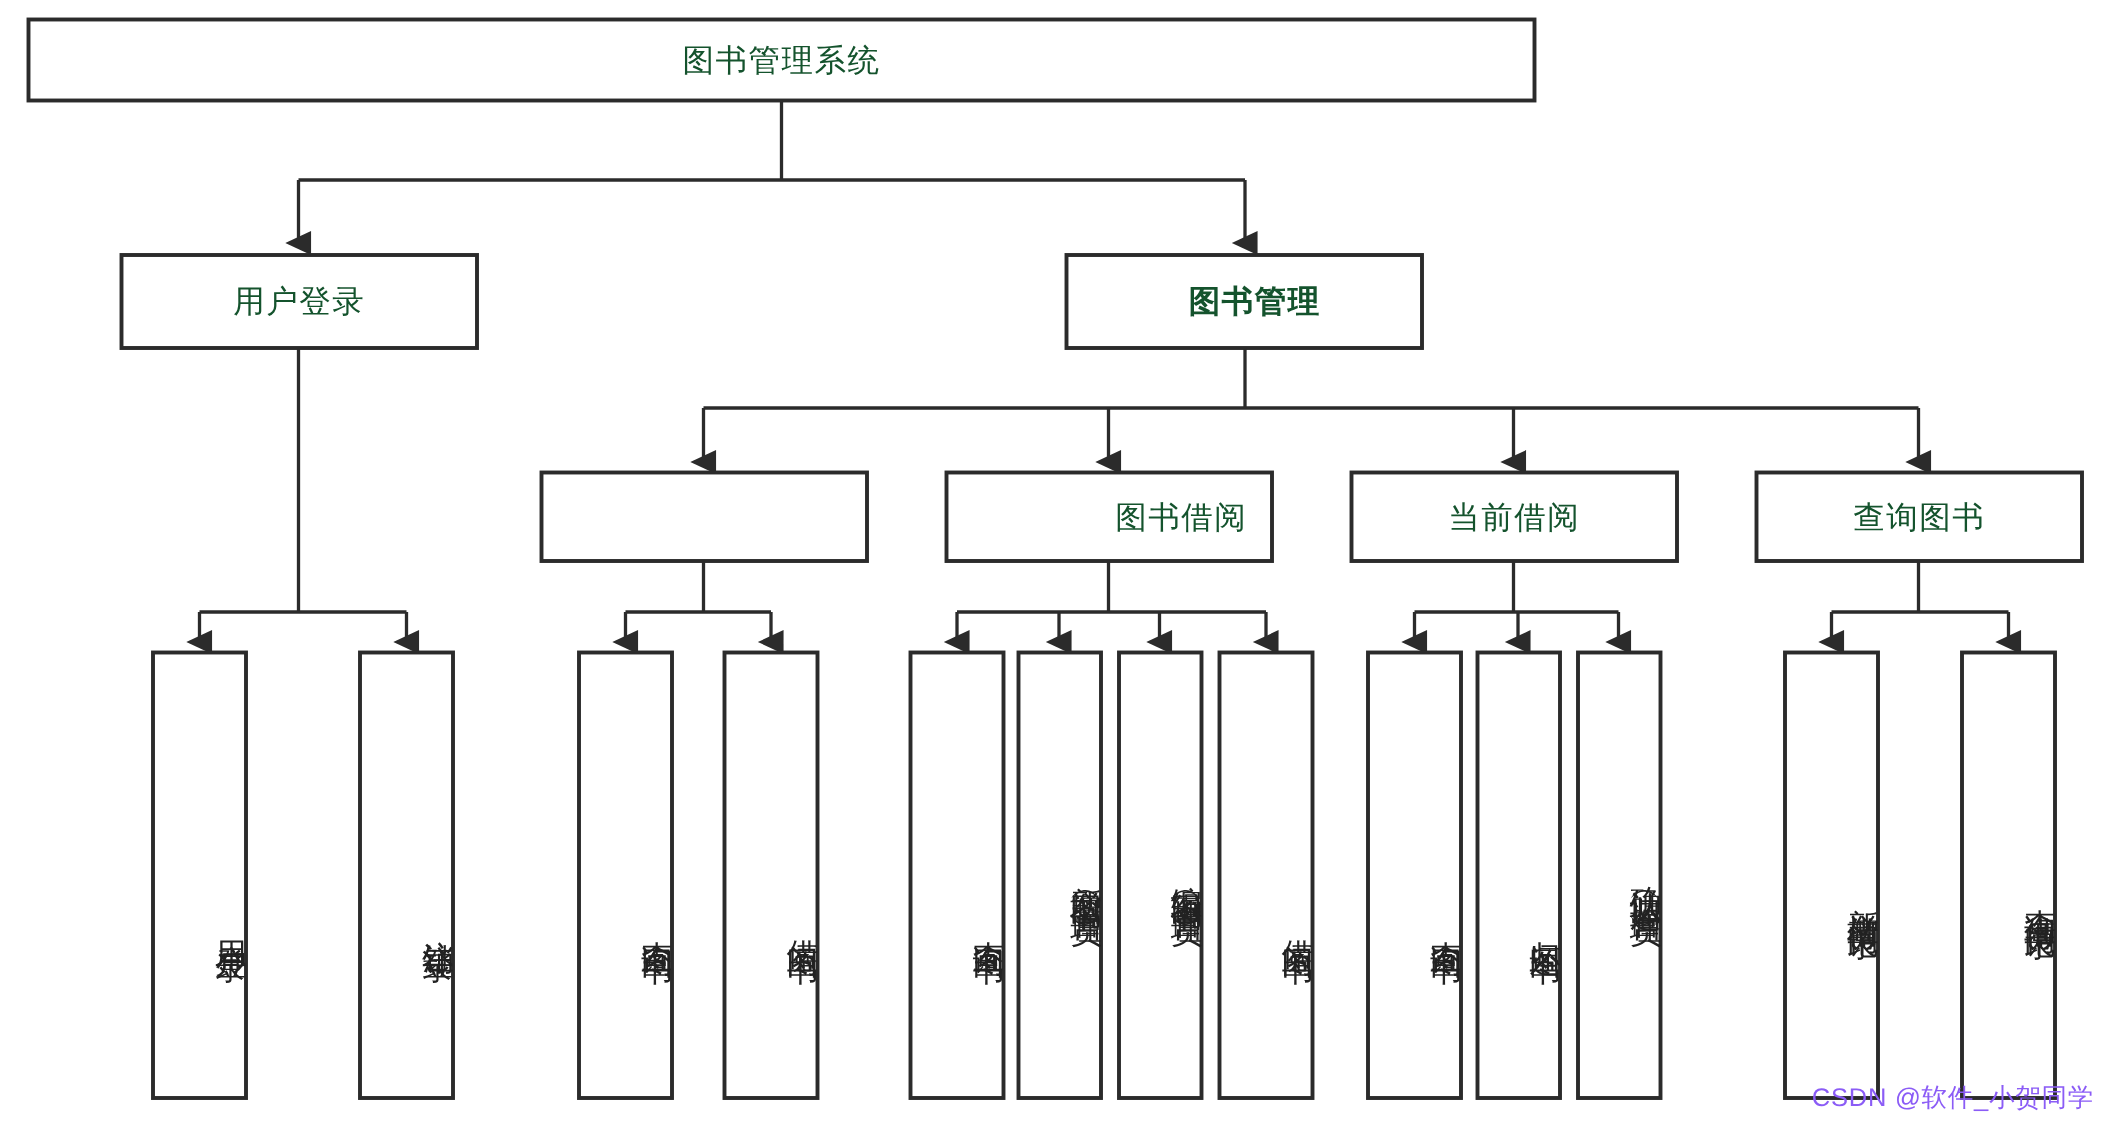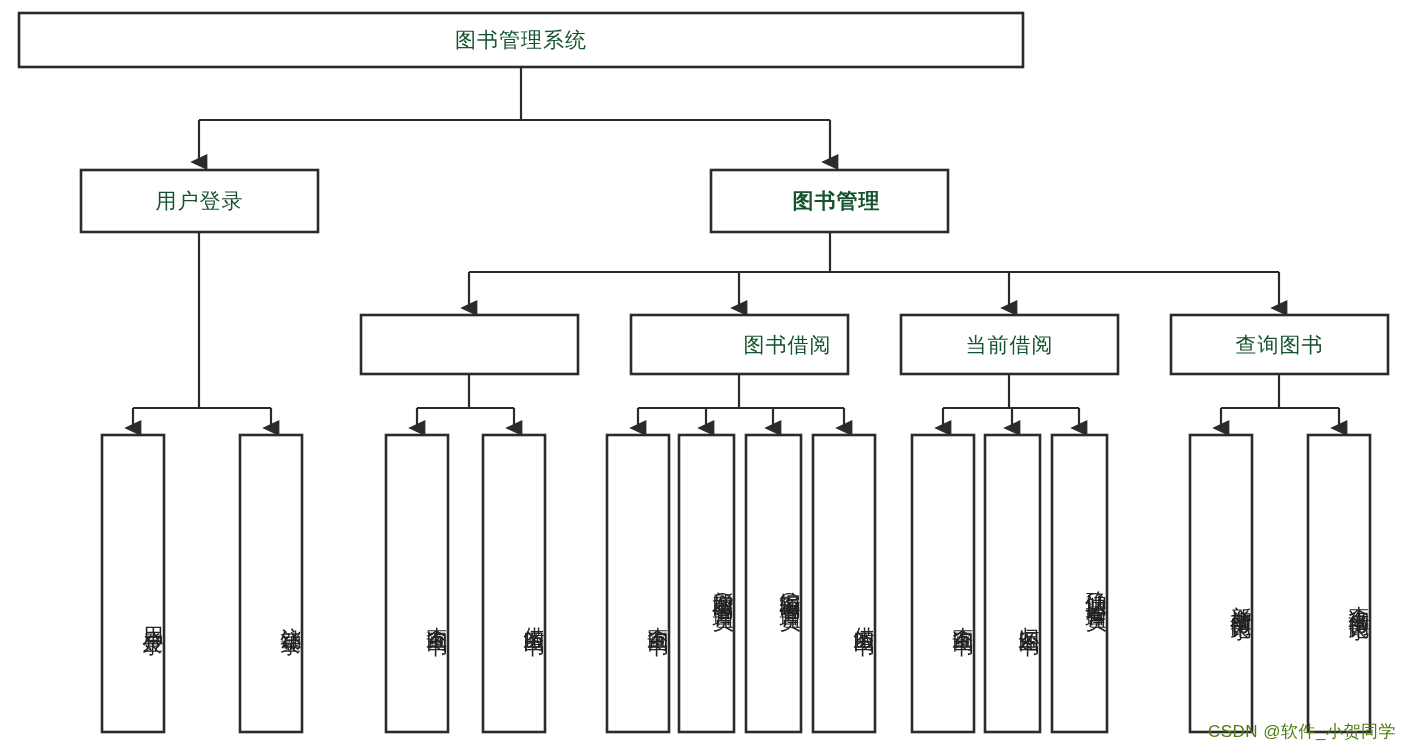--- a/index.html
+++ b/index.html
@@ -62,21 +62,21 @@
     letter-spacing: 1px;
     white-space: nowrap;
     pointer-events: none;
   }
   .watermark {
     position: absolute;
     right: 9px;
     bottom: 4px;
     font-family: "Liberation Sans", sans-serif;
     font-size: 17px;
-    color: #4d7c0f;
+    color: #8b5cf6;
     letter-spacing: 0.5px;
     white-space: nowrap;
   }
 </style>
 </head>
 <body>
 
 <div id="diagram-root">
 
   <svg id="flow" viewBox="0 0 1405 747">

